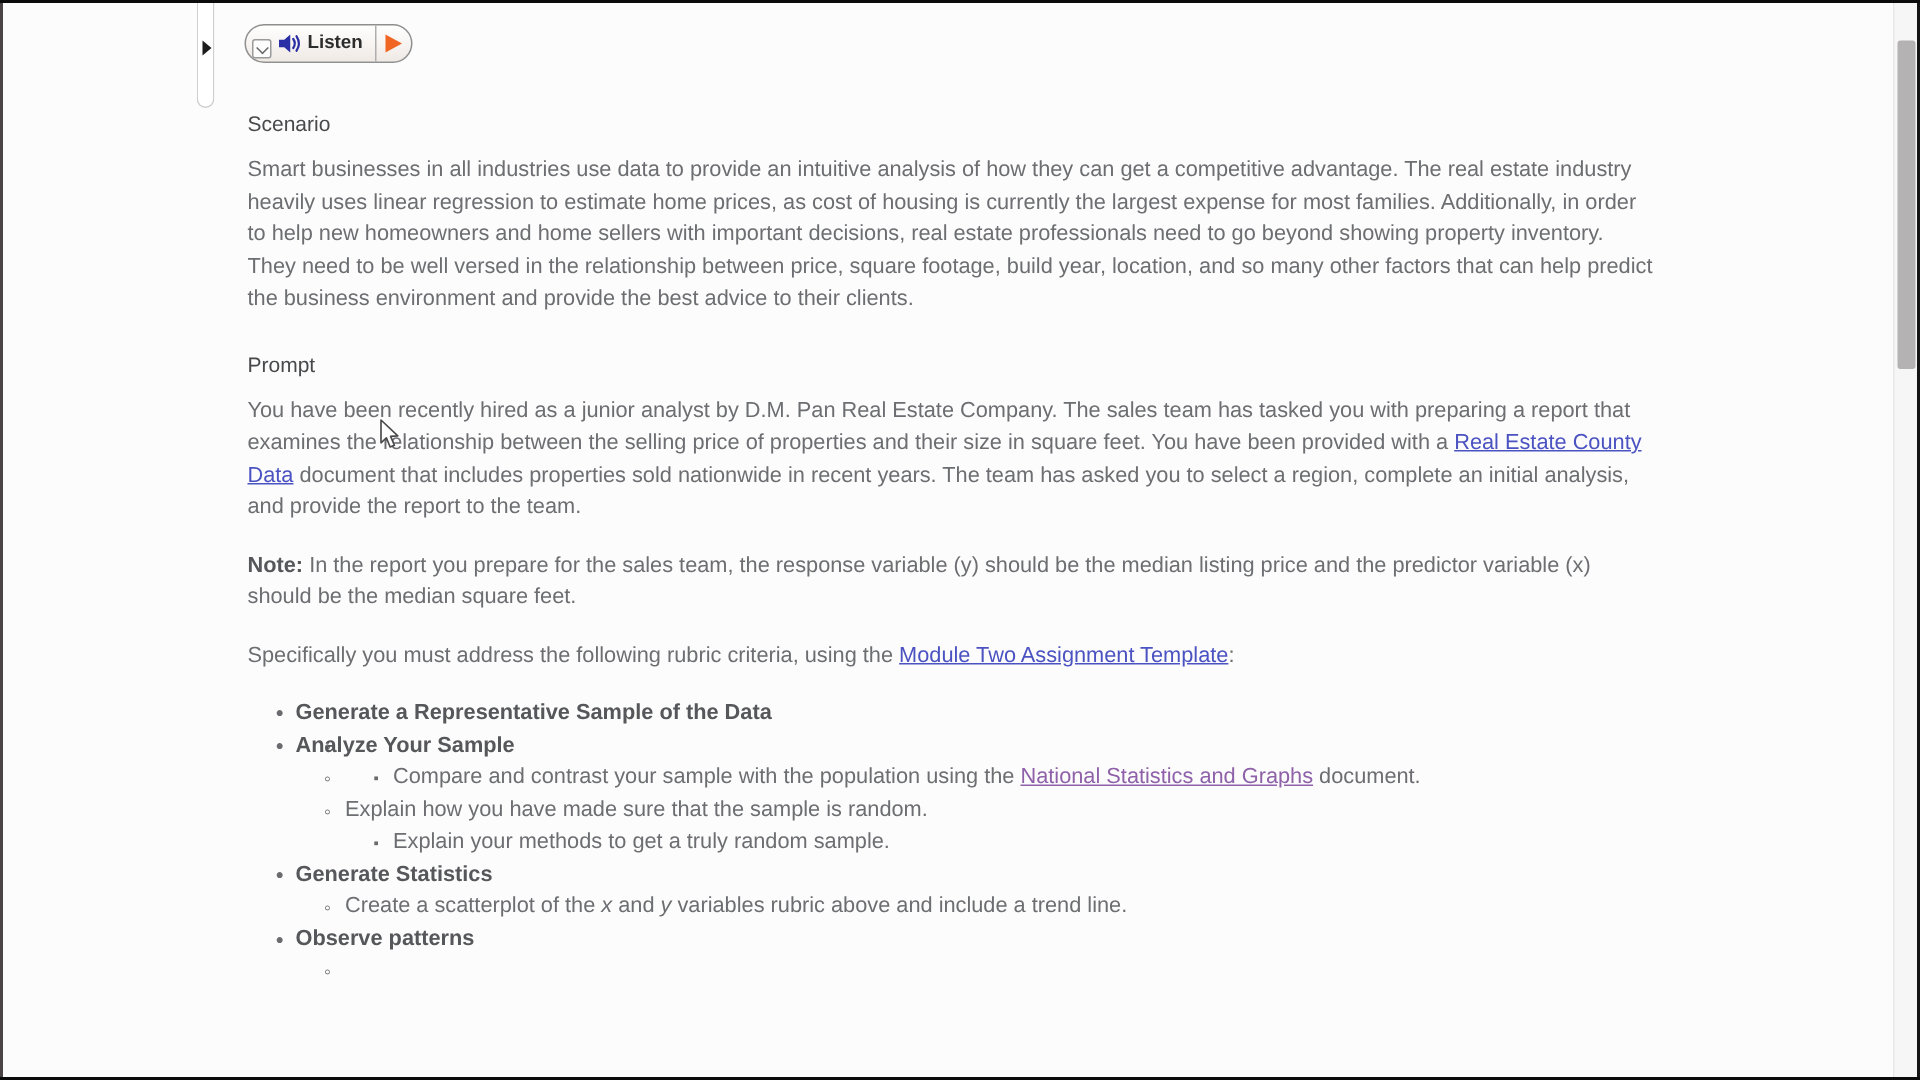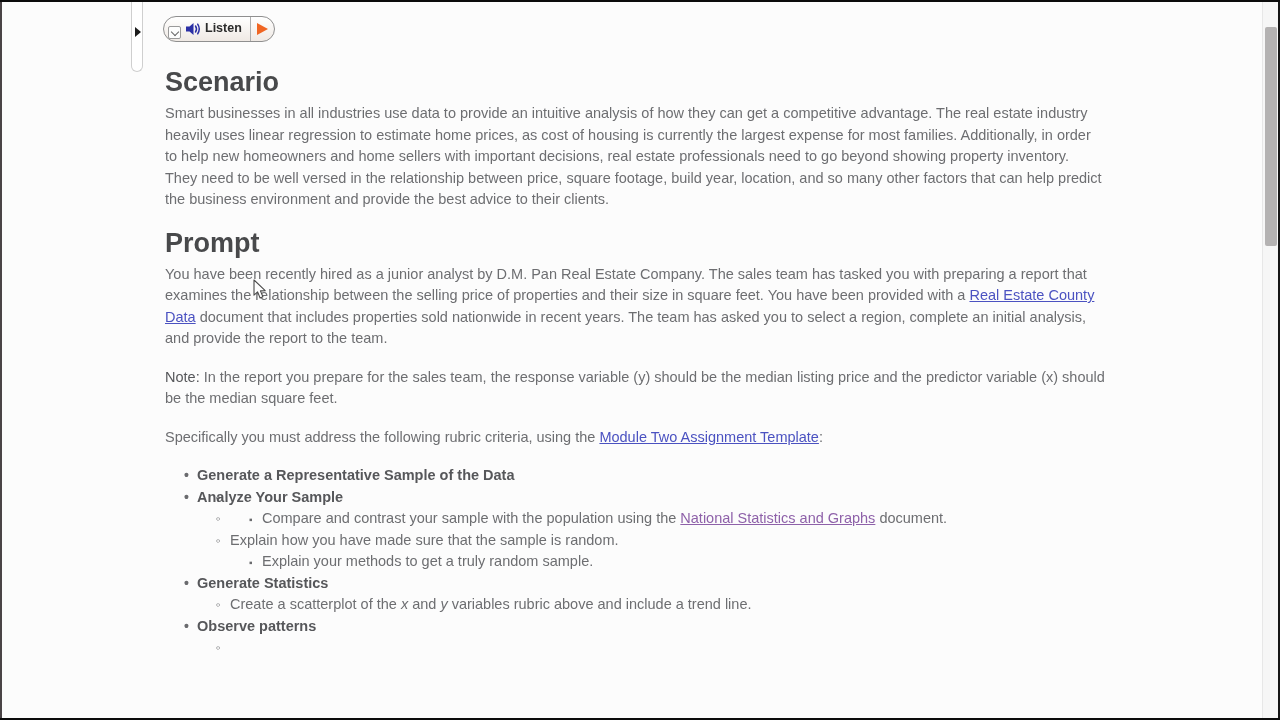--- a/index.html
+++ b/index.html
@@ -29,26 +29,26 @@
   .listen .dd .chev{position:absolute;left:3px;top:2px;width:5px;height:5px;border-right:1.5px solid #666;border-bottom:1.5px solid #666;transform:rotate(45deg)}
   .listen .body{display:flex;align-items:flex-start;margin-left:21px;cursor:pointer}
   .listen .spk{width:17px;height:16px;color:var(--listen-speaker,#2b2fa5)}
   .listen .lbl{font-size:12.5px;font-weight:700;color:#2c2c2c;margin-left:3px}
   .listen .sep{width:1px;height:24px;background:#aeaeae;margin-left:8px}
   .listen .play{flex:1;height:100%;display:flex;align-items:center;justify-content:center;cursor:pointer}
   .listen .play .tri{width:0;height:0;border-left:11px solid var(--listen-play,#f06522);border-top:6.5px solid transparent;border-bottom:6.5px solid transparent}
 
   
   main{position:absolute;left:165px;top:40px;width:940px;color:var(--body-text,#6d6e71);font-size:14.5px;line-height:21.5px;z-index:5}
-  main h2{font-size:27px;line-height:24px;font-weight:700;color:var(--heading-text,#48494b);margin:20px 0 9px 0}
+  main h2{font-size:14px;line-height:24px;font-weight:400;color:var(--heading-text,#48494b);margin:20px 0 9px 0}
   main h2:first-child{margin-top:30px}
   main p{margin:0 0 17px 0}
   a{color:var(--link,#4b52c1);text-decoration:underline;cursor:pointer}
   a.visited{color:var(--visited-link,#8e61a9)}
-  span.b{font-weight:400;color:var(--bold-text,#56575a)}
+  span.b{font-weight:700;color:var(--bold-text,#56575a)}
   span.i{font-style:italic}
 
   .lst{margin-top:12px}
   .li{position:relative;line-height:21.5px}
   .li.l1{padding-left:32px}
   .li.l2{padding-left:65px}
   .li.l3{padding-left:97px}
   .li .blt{position:absolute;color:#6a6b6e}
   .li.l1 .blt{left:19px;font-size:14px}
   .li.l2 .blt{left:51px;font-size:13px}

